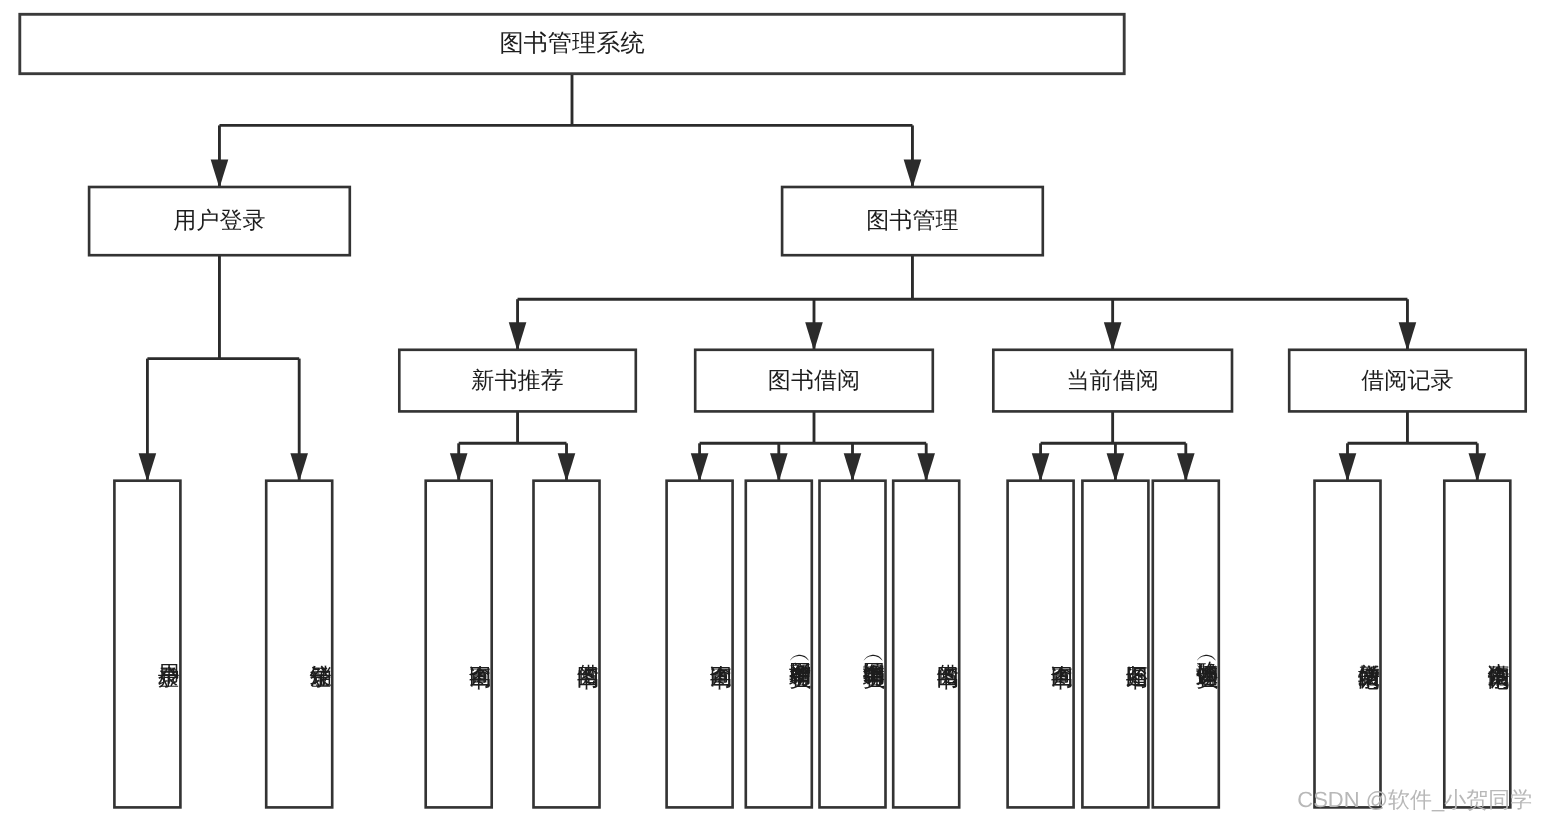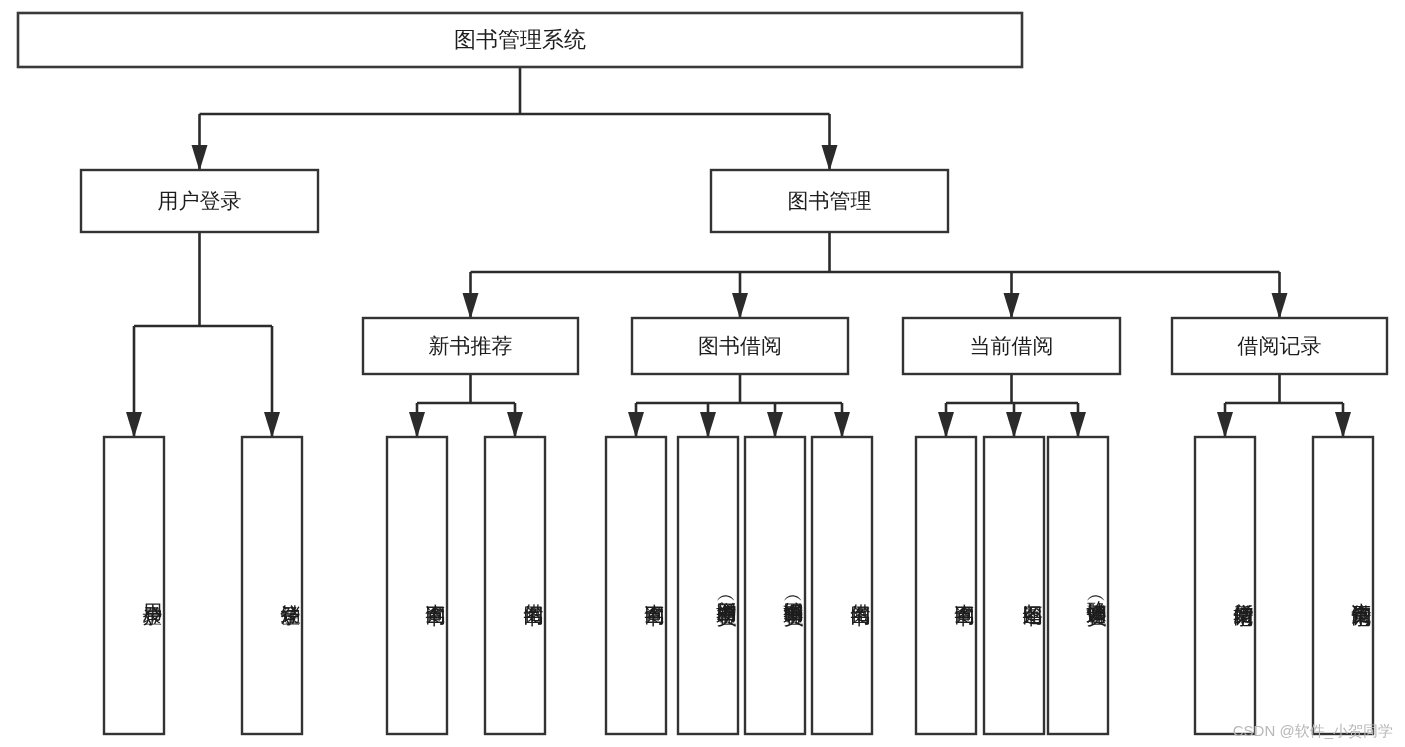--- a/index.html
+++ b/index.html
@@ -76,21 +76,21 @@
     justify-content: center;
     white-space: nowrap;
     pointer-events: none;
     user-select: none;
   }
   .watermark {
     position: absolute;
     right: 12px;
     bottom: 6px;
     font-family: "Liberation Sans", "DejaVu Sans", sans-serif;
-    font-size: 15px;
+    font-size: 20px;
     color: #b8b8b8;
     white-space: nowrap;
     user-select: none;
   }
 </style>
 </head>
 <body>
 
 <div id="diagram-root">
 

